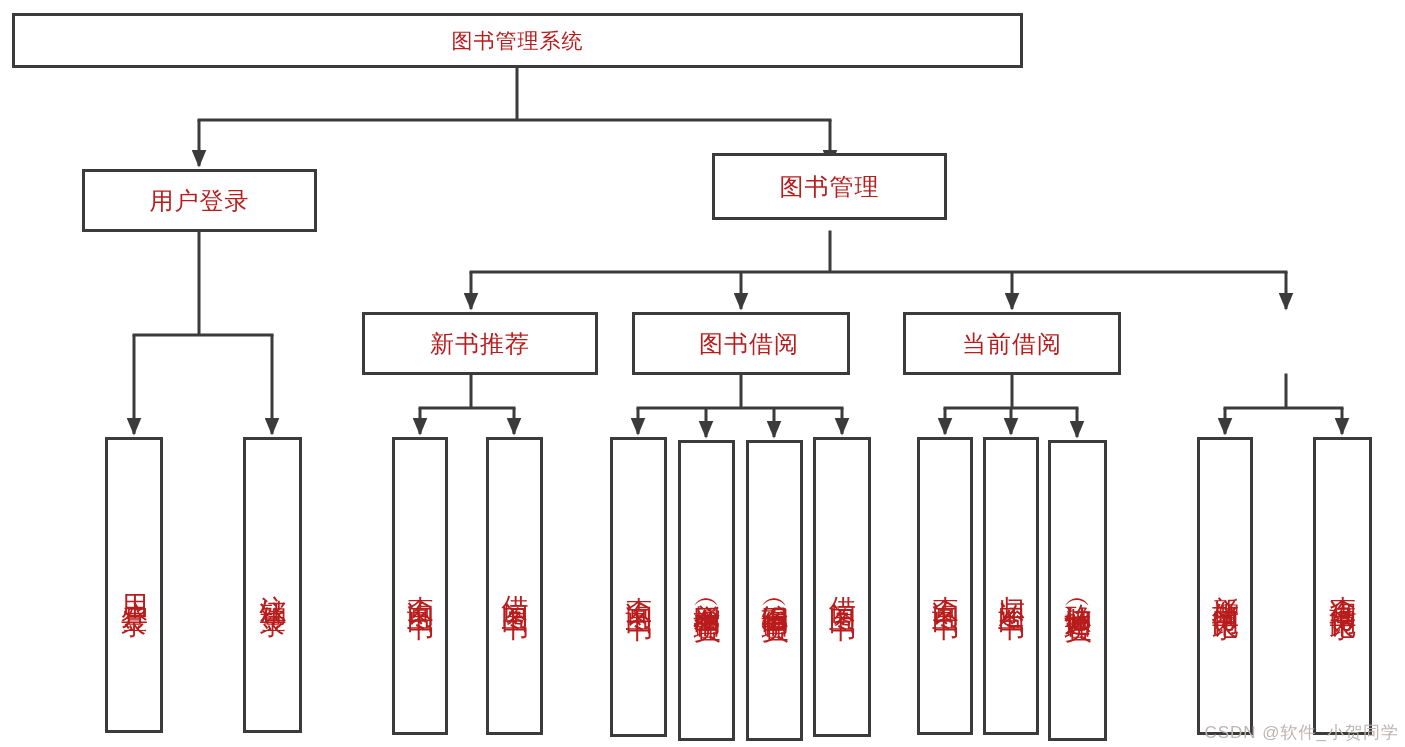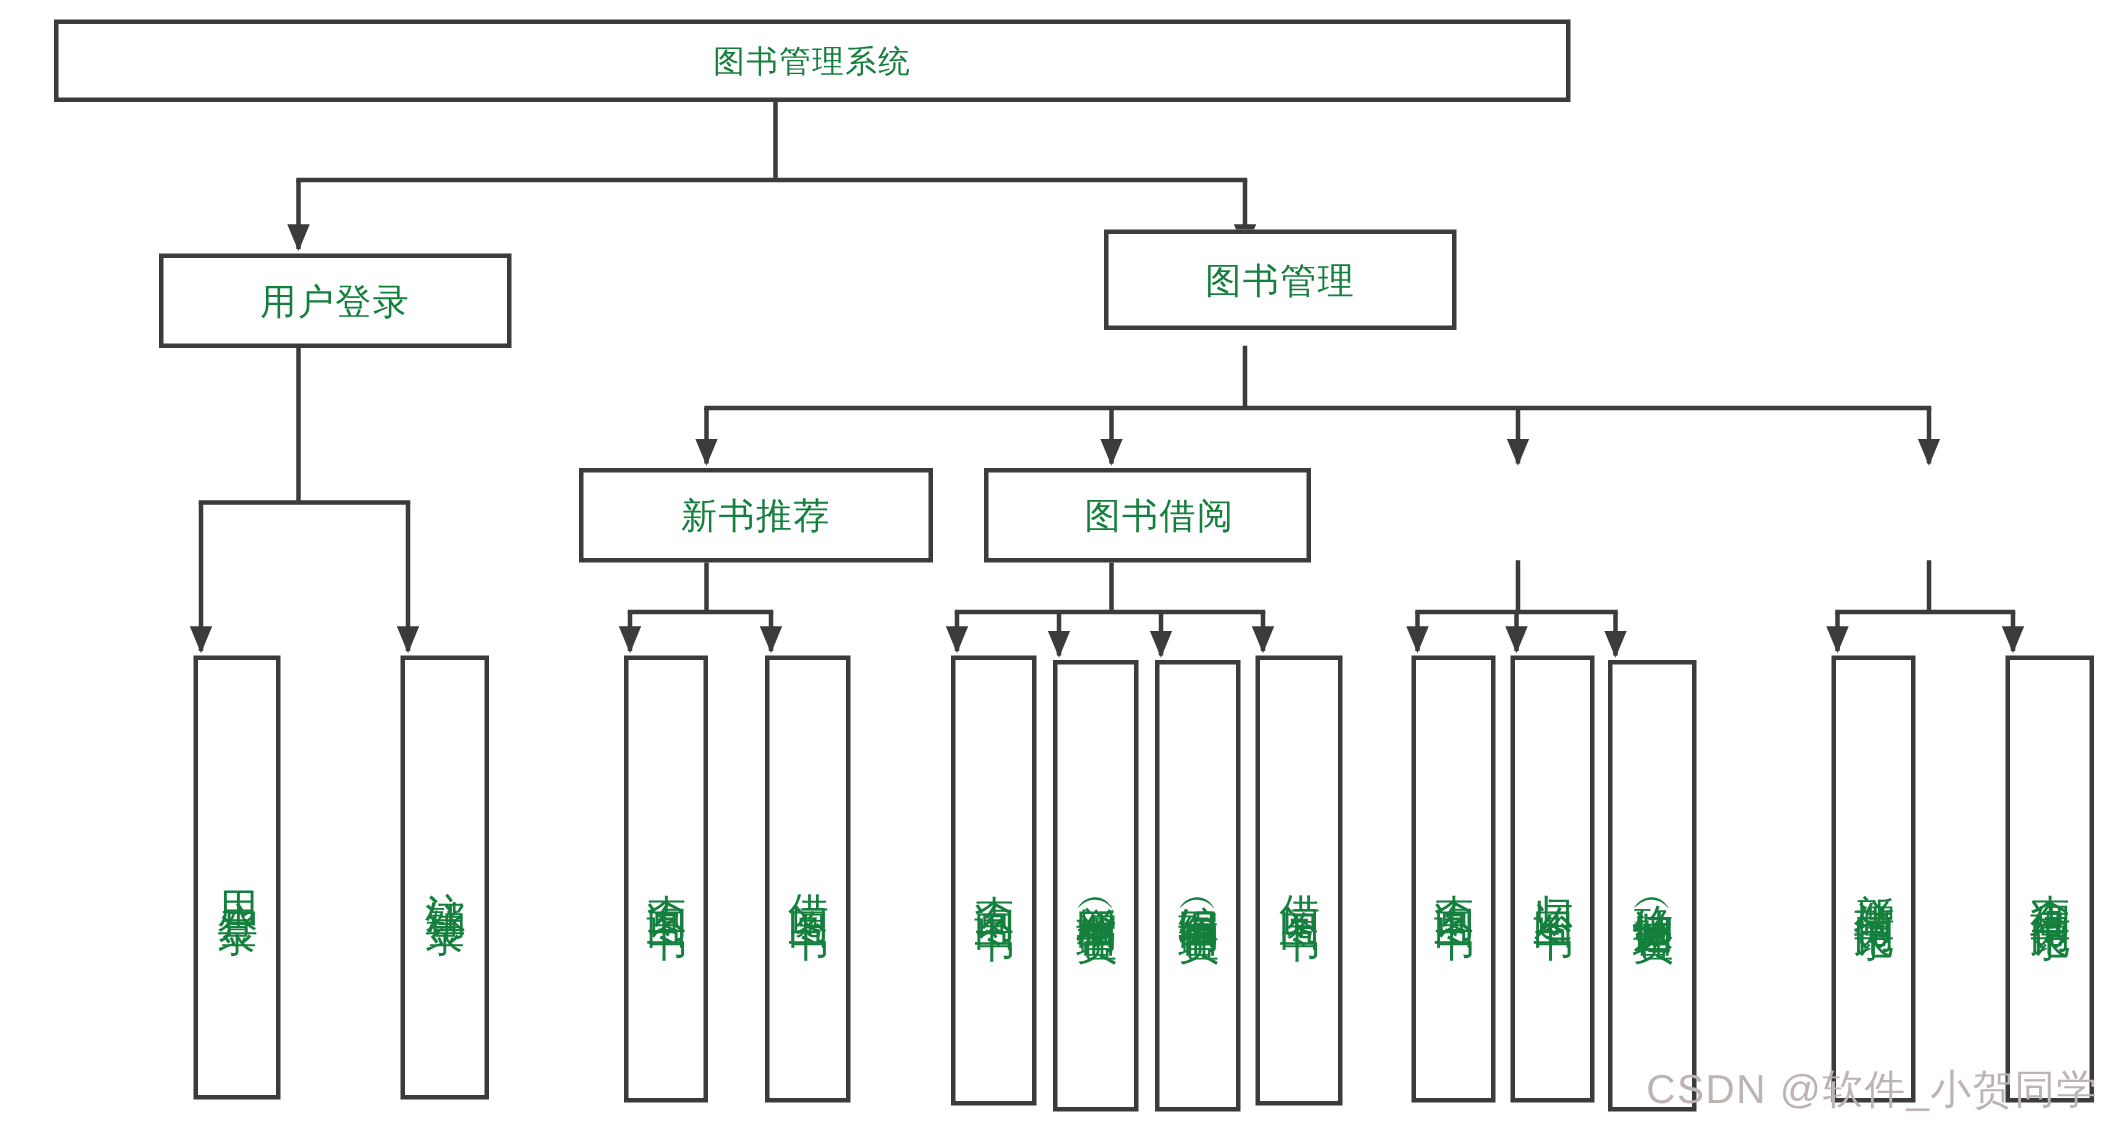--- a/index.html
+++ b/index.html
@@ -10,43 +10,42 @@
     font-family:"Liberation Sans","DejaVu Sans",sans-serif;
     overflow:hidden;
   }
   #connectors{position:absolute;left:0;top:0;width:1405px;height:747px;}
   .node{
     position:absolute;
     box-sizing:border-box;
     border:3px solid #3b3b3b;
     background:#ffffff;
     display:flex;align-items:center;justify-content:center;
-    color:#15803d;
-    margin-left:24px;
+    color:#b91c1c;
   }
   .hnode span{
     letter-spacing:1px;
     white-space:nowrap;
   }
   .root-node span{font-size:21px;}
   .l1-node span,.l2-node span{font-size:24px;}
   .vnode span{
     writing-mode:vertical-rl;
     text-orientation:mixed;
     font-size:27px;
     line-height:1;
     white-space:nowrap;
   }
   .ls6 span{letter-spacing:6px;}
   .ls4 span{letter-spacing:4px;}
   .ls2 span{letter-spacing:2px;}
   #watermark{
     position:absolute;
     right:6px;bottom:3px;
-    font-size:27px;
+    font-size:17px;
     color:#bdb3b3;
     letter-spacing:1px;
     white-space:nowrap;
   }
 </style>
 </head>
 <body>
 
 <div id="stage">
 
@@ -100,20 +99,23 @@
   <div class="node hnode l1-node" style="left:712px;top:153px;width:235px;height:67px;">
     <span>图书管理</span>
   </div>
 
   <div class="node hnode l2-node" style="left:362px;top:312px;width:236px;height:63px;">
     <span>新书推荐</span>
   </div>
   <div class="node hnode l2-node" style="left:632px;top:312px;width:218px;height:63px;padding-left:16px;">
     <span>图书借阅</span>
   </div>
+  <div class="node hnode l2-node" style="left:903px;top:312px;width:218px;height:63px;">
+    <span>当前借阅</span>
+  </div>
 
   <div class="node vnode ls6" style="left:105px;top:437px;width:58px;height:296px;">
     <span>用户登录</span>
   </div>
   <div class="node vnode ls6" style="left:243px;top:437px;width:59px;height:296px;">
     <span>注销登录</span>
   </div>
 
   <div class="node vnode ls6" style="left:392px;top:437px;width:56px;height:298px;">
     <span>查询图书</span>

